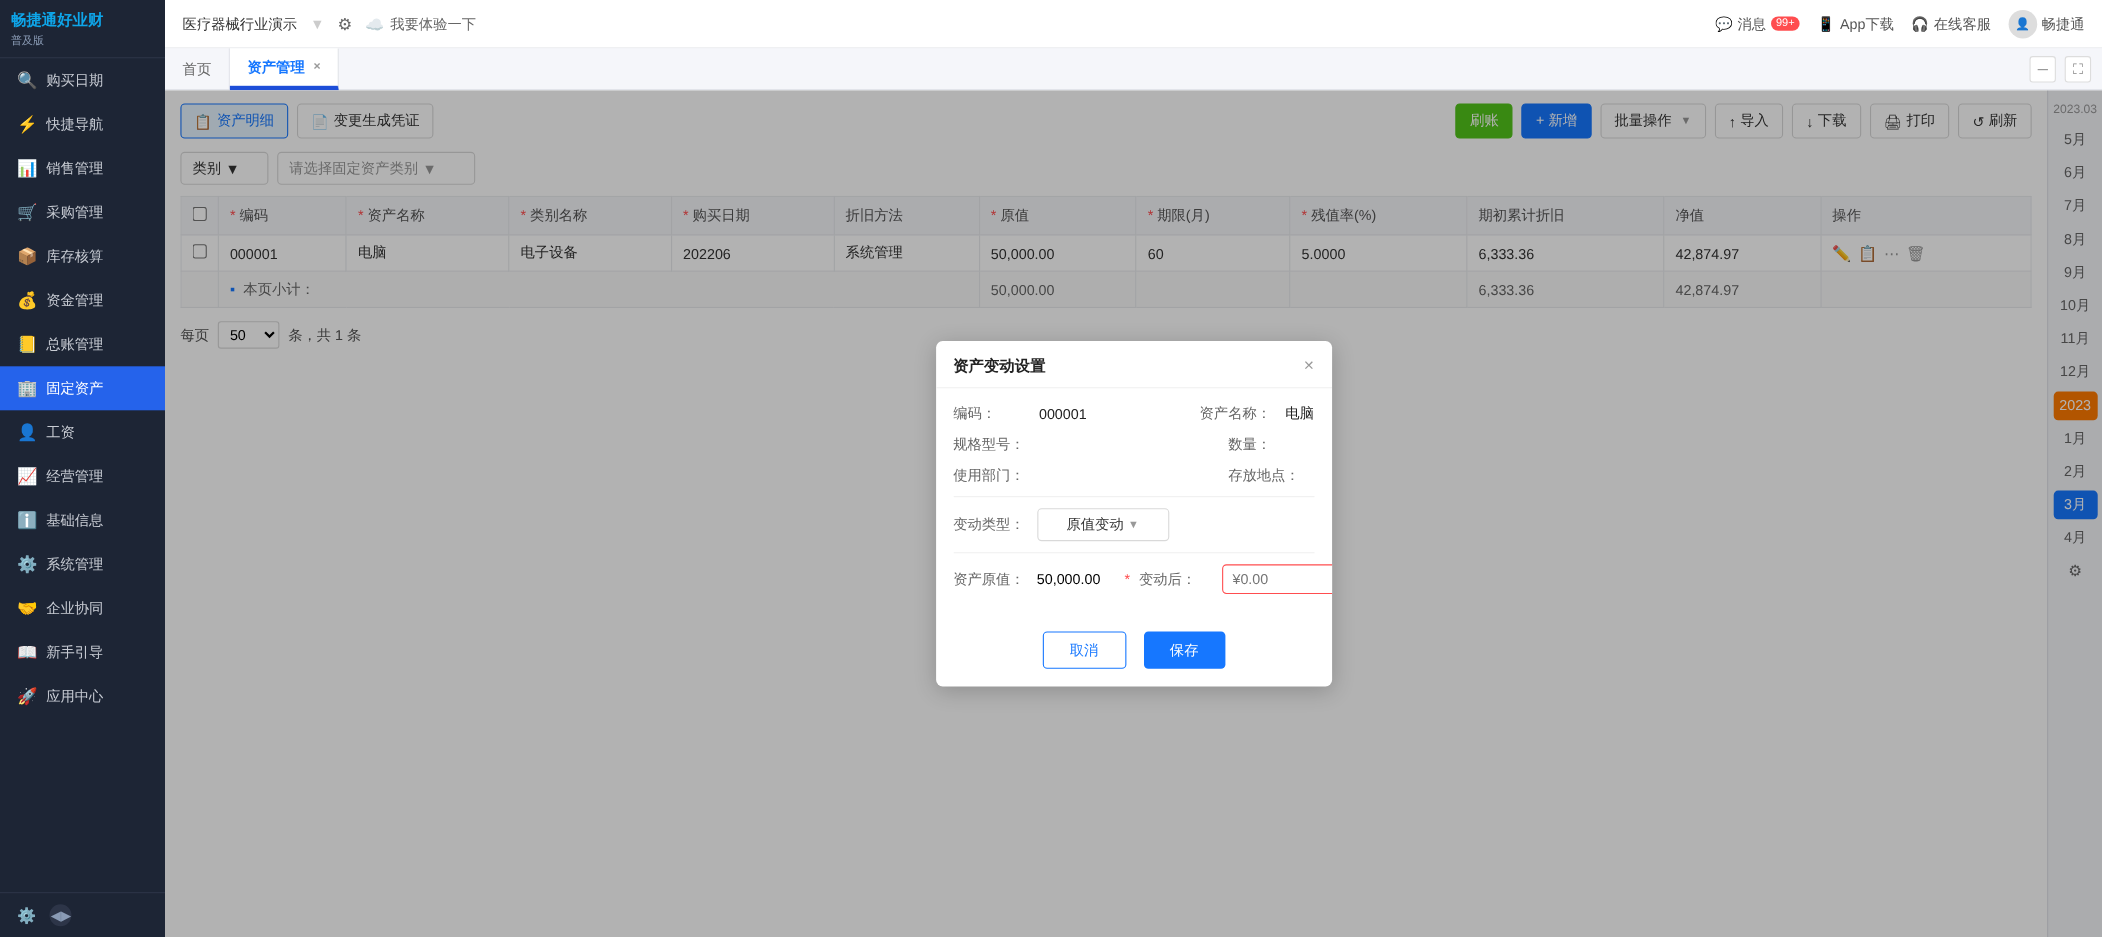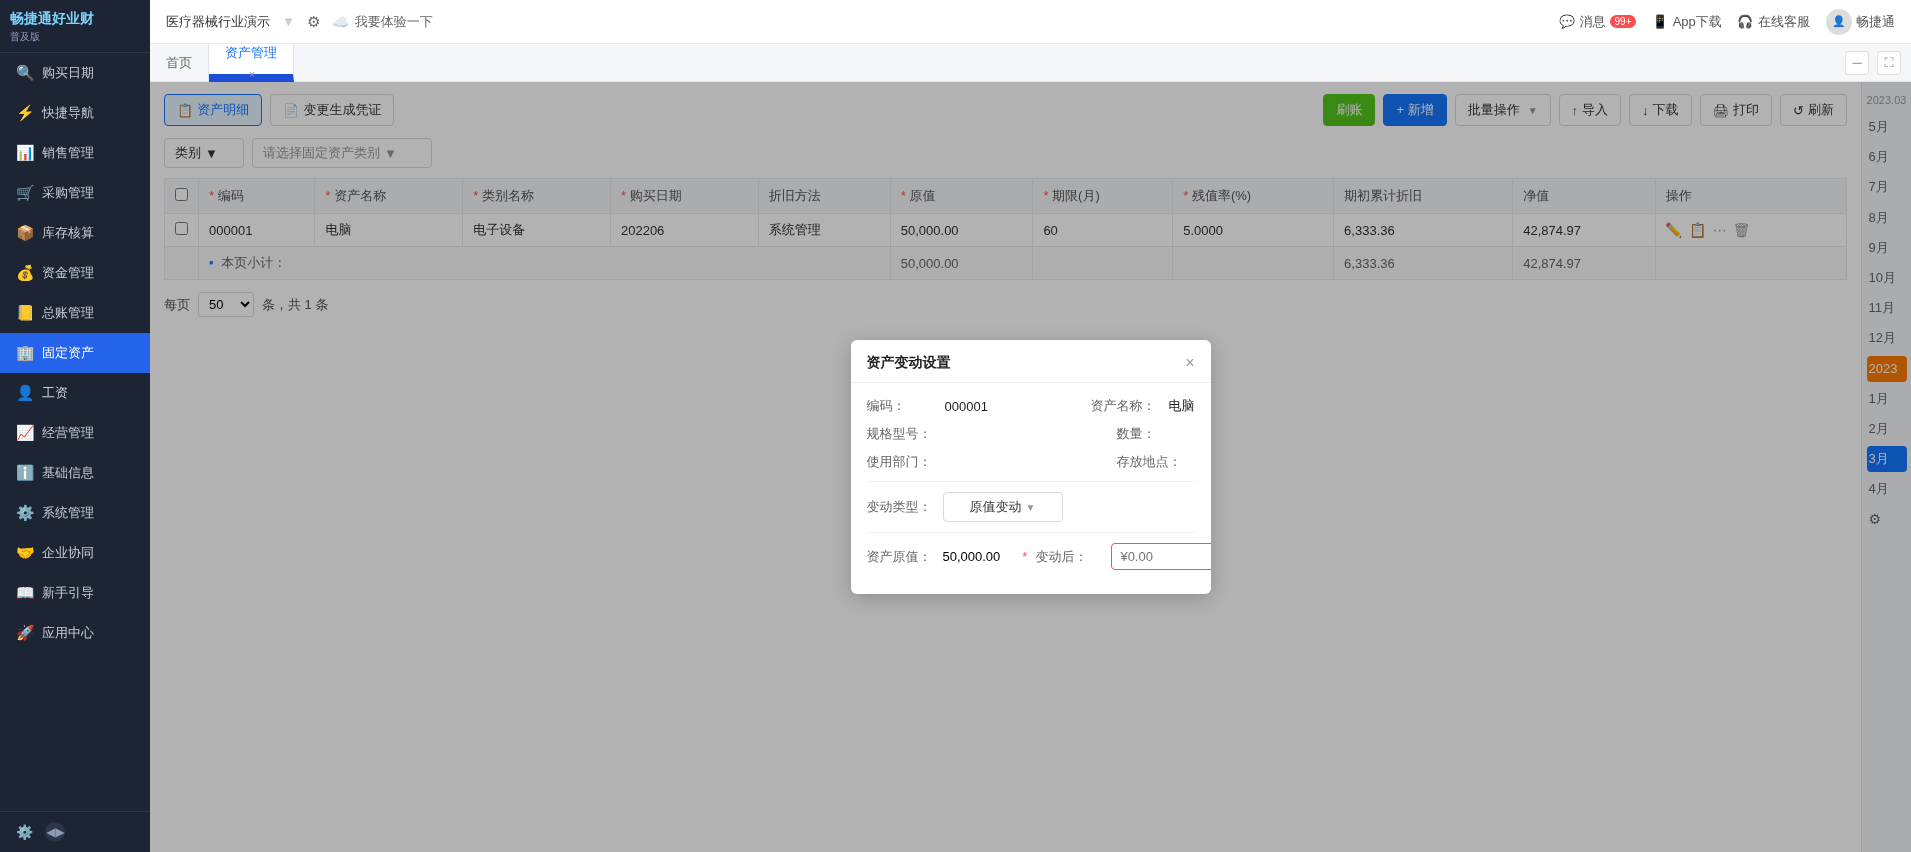--- a/index.html
+++ b/index.html
@@ -1,21 +1,21 @@
 <!DOCTYPE html>
 <html><head>
   <meta charset="utf-8">
   <style>
     * { box-sizing: border-box; margin: 0; padding: 0; font-family: 'Microsoft YaHei', Arial, sans-serif; font-size: 13px; }
     body { display: flex; height: 852px; width: 1911px; overflow: hidden; background: #f0f2f5; }
 
     
     .sidebar { width: 150px; background: #1d2535; color: #c8ccd4; display: flex; flex-direction: column; height: 100%; flex-shrink: 0; }
     .sidebar-logo { padding: 10px 10px 8px; background: #1d2535; border-bottom: 1px solid #2d3548; }
-    .sidebar-logo .logo-title { color: #7dd3fc; font-size: 14px; font-weight: bold; }
+    .sidebar-logo .logo-title { color: #0ea5e9; font-size: 14px; font-weight: bold; }
     .sidebar-logo .logo-sub { color: #8a9bb5; font-size: 10px; margin-top: 2px; }
     .sidebar-scroll { flex: 1; overflow-y: auto; overflow-x: hidden; }
     .sidebar-scroll::-webkit-scrollbar { width: 4px; }
     .sidebar-scroll::-webkit-scrollbar-thumb { background: #3a4460; border-radius: 2px; }
     .sidebar-item { display: flex; align-items: center; gap: 8px; padding: 11px 16px; cursor: pointer; color: #c8ccd4; transition: background 0.2s; }
     .sidebar-item.active { background: #2563eb; color: #fff; }
     .sidebar-item .icon { font-size: 15px; width: 18px; text-align: center; }
     .sidebar-item .label { font-size: 13px; }
     .sidebar-footer { padding: 10px 16px; border-top: 1px solid #2d3548; display: flex; align-items: center; gap: 12px; }
     .sidebar-footer .icon { color: #8a9bb5; cursor: pointer; font-size: 14px; }
@@ -29,42 +29,42 @@
     .settings-icon { color: #666; cursor: pointer; font-size: 15px; }
     .experience-btn { display: flex; align-items: center; gap: 5px; color: #666; cursor: pointer; }
     .top-bar-right { margin-left: auto; display: flex; align-items: center; gap: 16px; }
     .top-bar-right .item { display: flex; align-items: center; gap: 4px; color: #555; cursor: pointer; font-size: 13px; }
     .badge { background: #ff4d4f; color: #fff; border-radius: 10px; font-size: 10px; padding: 1px 5px; }
     .user-avatar { width: 26px; height: 26px; border-radius: 50%; background: #ddd; display: flex; align-items: center; justify-content: center; color: #888; font-size: 11px; }
 
     
     .tab-bar { height: 38px; background: #f5f6fa; border-bottom: 1px solid #e0e3e8; display: flex; align-items: center; padding: 0 0 0 0; flex-shrink: 0; }
     .tab-item { height: 38px; display: flex; align-items: center; padding: 0 16px; cursor: pointer; color: #666; border-right: 1px solid #e0e3e8; font-size: 13px; gap: 6px; }
-    .tab-item.active { background: #fff; color: #1677ff; border-bottom: 8px solid #1d4ed8; font-weight: 400; flex-direction: column; }
+    .tab-item.active { background: #fff; color: #1677ff; border-bottom: 4px solid #1d4ed8; font-weight: 700; }
     .tab-close { color: #999; font-size: 11px; cursor: pointer; margin-left: 2px; }
     .tab-controls { margin-left: auto; display: flex; align-items: center; gap: 8px; padding-right: 10px; }
     .tab-control-btn { width: 24px; height: 24px; display: flex; align-items: center; justify-content: center; cursor: pointer; color: #888; border: 1px solid #ddd; border-radius: 3px; background: #fff; font-size: 12px; }
 
     
     .content { flex: 1; display: flex; overflow: hidden; position: relative; }
     .main-content { flex: 1; padding: 12px 14px; overflow: auto; background: #fff; }
 
     
     .toolbar { display: flex; align-items: center; gap: 8px; margin-bottom: 12px; }
     .toolbar-btn { display: flex; align-items: center; gap: 4px; padding: 6px 12px; border-radius: 4px; cursor: pointer; font-size: 13px; border: 1px solid #d9d9d9; background: #fff; color: #333; }
     .toolbar-btn.primary { background: #1677ff; color: #fff; border-color: #1677ff; }
     .toolbar-btn.green { background: #52c41a; color: #fff; border-color: #52c41a; }
     .toolbar-btn.active { background: #e6f4ff; color: #1677ff; border-color: #1677ff; }
     .filter-row { display: flex; align-items: flex-end; gap: 8px; margin-bottom: 10px; }
     .filter-select { display: flex; align-items: center; gap: 4px; border: 1px solid #d9d9d9; border-radius: 4px; padding: 5px 10px; background: #fff; cursor: pointer; font-size: 13px; color: #333; min-width: 80px; }
     .filter-select-wide { min-width: 180px; color: #999; }
 
     
     .right-sidebar { width: 50px; background: #f5f6fa; border-left: 1px solid #e0e3e8; display: flex; flex-direction: column; align-items: center; padding: 8px 0; gap: 4px; overflow: hidden; font-size: 12px; color: #666; }
-    .right-month-item { width: 40px; text-align: left; padding: 4px 2px; border-radius: 4px; cursor: pointer; line-height: 1.4; }
+    .right-month-item { width: 40px; text-align: center; padding: 4px 2px; border-radius: 4px; cursor: pointer; line-height: 1.4; }
     .right-month-item.active { background: #1677ff; color: #fff; border-radius: 4px; }
     .right-month-item.highlight { background: #ff7a00; color: #fff; border-radius: 4px; }
     .right-year { font-size: 11px; color: #999; writing-mode: horizontal-tb; text-align: center; padding: 4px 0; }
 
     
     .table-wrap { overflow-x: auto; }
     table { width: 100%; border-collapse: collapse; font-size: 13px; }
     th { background: #f5f6fa; color: #555; font-weight: 500; padding: 8px 10px; text-align: left; border: 1px solid #e8eaed; white-space: nowrap; }
     td { padding: 7px 10px; border: 1px solid #e8eaed; color: #333; white-space: nowrap; }
     .subtotal-row td { background: #fafafa; color: #666; }
@@ -409,16 +409,20 @@
           <div class="dialog-divider"></div>
 
           <div class="dialog-field-row">
             <span class="dialog-field-label">资产原值：</span>
             <span class="value" style="margin-right:16px; font-weight:500;">50,000.00</span>
             <span class="req-star">*</span>
             <span class="dialog-field-label">变动后：</span>
             <input class="dialog-input required-field" type="text" placeholder="¥0.00" style="">
           </div>
         </div>
+        <div class="dialog-footer">
+          <button class="btn-cancel">取消</button>
+          <button class="btn-save">保存</button>
+        </div>
       </div>
     </div>
   </div>
 </div>
 
 </body></html>

